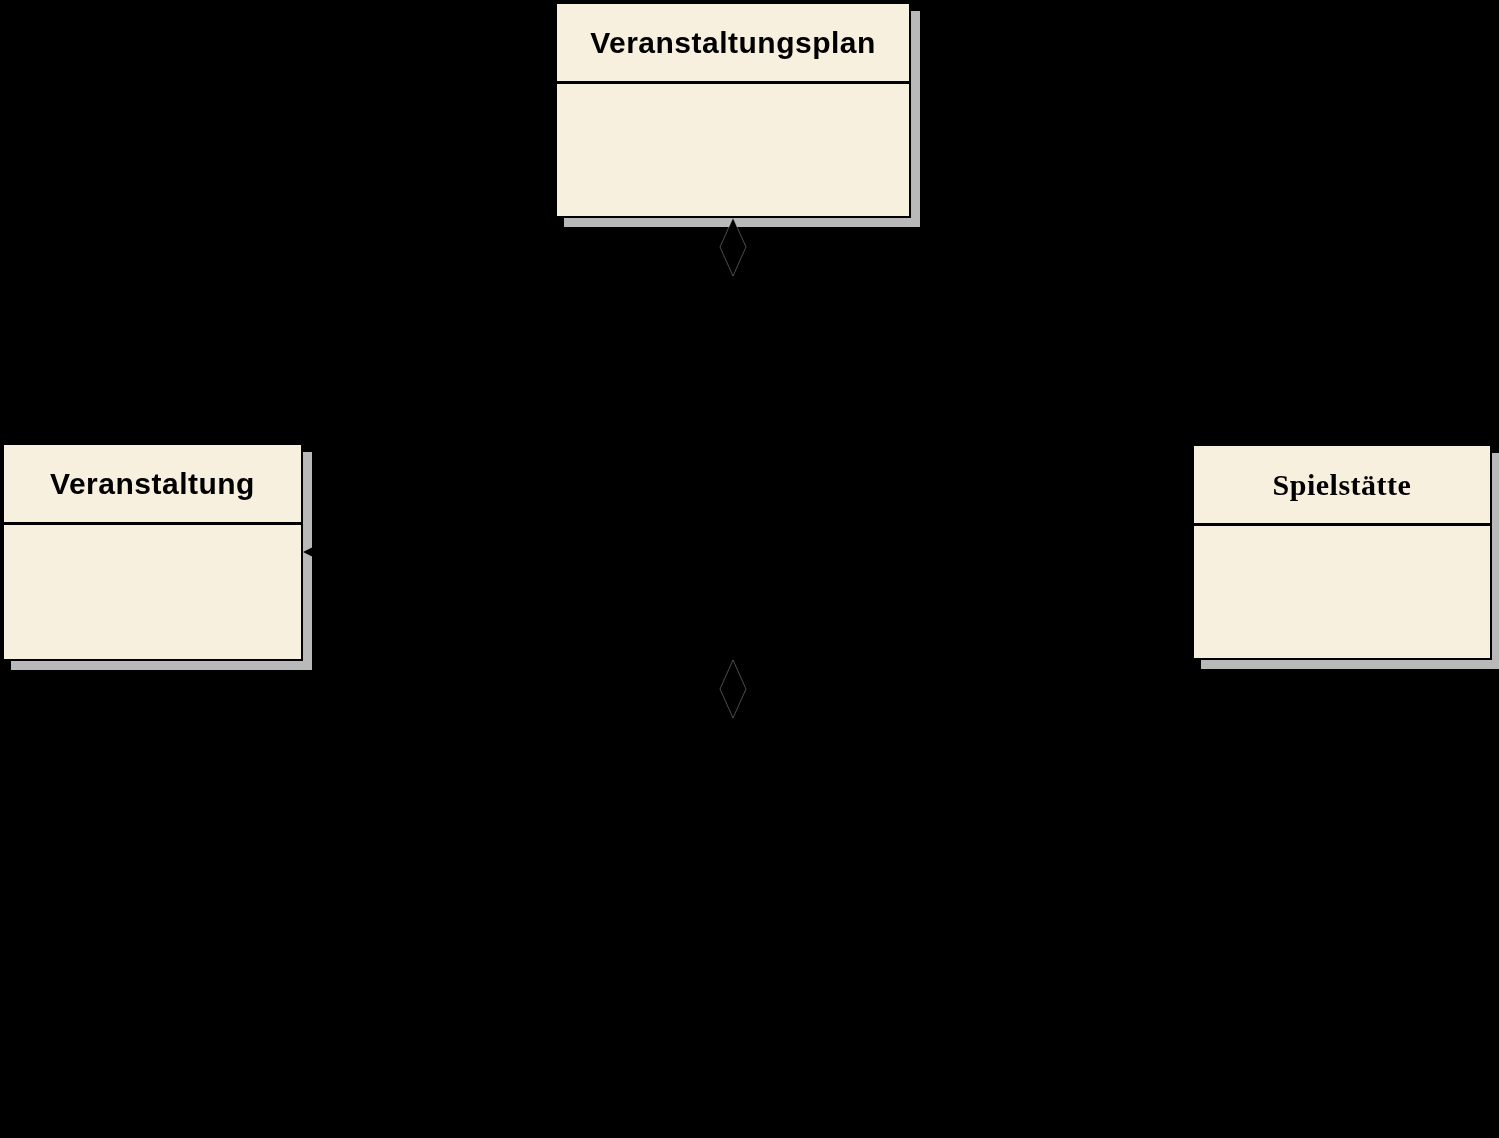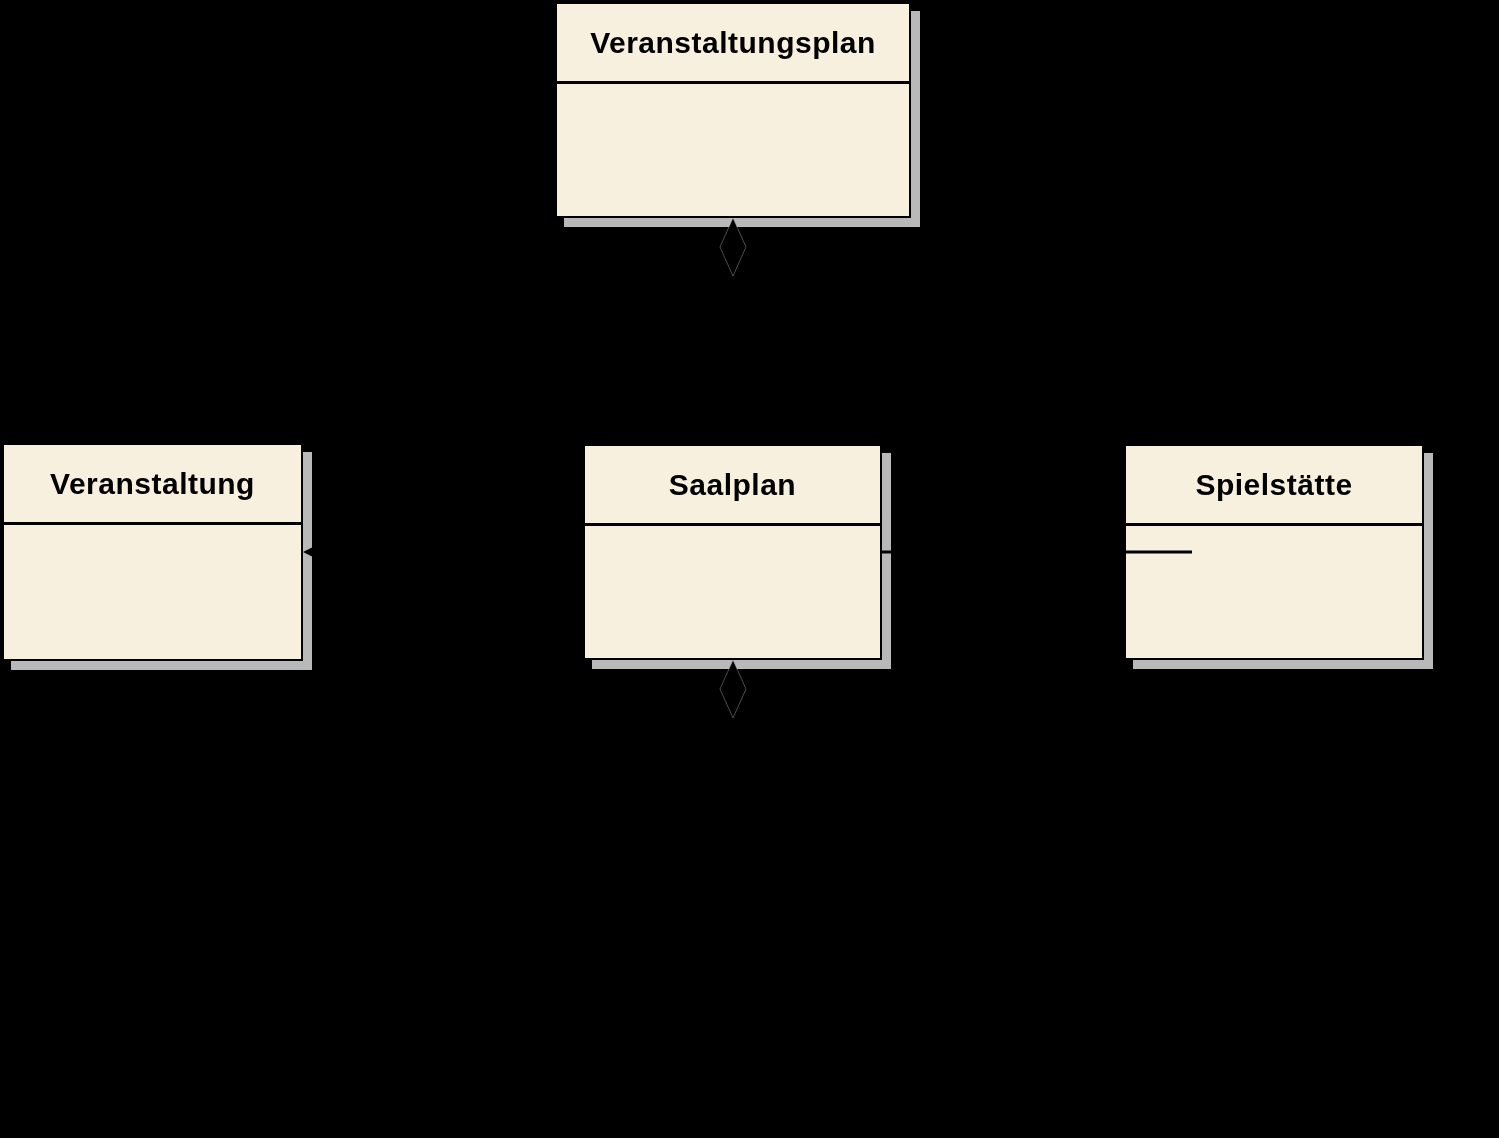--- a/index.html
+++ b/index.html
@@ -41,21 +41,21 @@
     color: var(--text);
     letter-spacing: 0.5px;
   }
   .uml-class .attributes {
     width: 100%;
   }
   
   #box-veranstaltungsplan { left: 555px; top: 2px;   width: 356px; height: 216px; }
   #box-veranstaltung      { left: 2px;   top: 443px; width: 301px; height: 218px; }
   #box-saalplan           { left: 583px; top: 444px; width: 299px; height: 216px; }
-  #box-spielstaette       { left: 1124px;top: 444px; width: 300px; height: 216px; }
+  #box-spielstaette       { left: 1192px;top: 444px; width: 300px; height: 216px; font-family: Liberation Serif, serif; }
   #box-platz              { left: 583px; top: 913px; width: 299px; height: 216px; }
 
   #connector-overlay {
     position: absolute;
     left: 0; top: 0;
     width: 1499px;
     height: 1138px;
     pointer-events: none;
     z-index: 5;
   }
@@ -96,24 +96,20 @@
   <div class="uml-class" id="box-veranstaltungsplan">
     <div class="title">Veranstaltungsplan</div>
     <div class="attributes"></div>
   </div>
 
   <div class="uml-class" id="box-veranstaltung">
     <div class="title">Veranstaltung</div>
     <div class="attributes"></div>
   </div>
 
-  <div class="uml-class" id="box-saalplan">
-    <div class="title">Saalplan</div>
-    <div class="attributes"></div>
-  </div>
 
   <div class="uml-class" id="box-spielstaette">
     <div class="title">Spielstätte</div>
     <div class="attributes"></div>
   </div>
 
 
 </div>
 
 </body></html>

